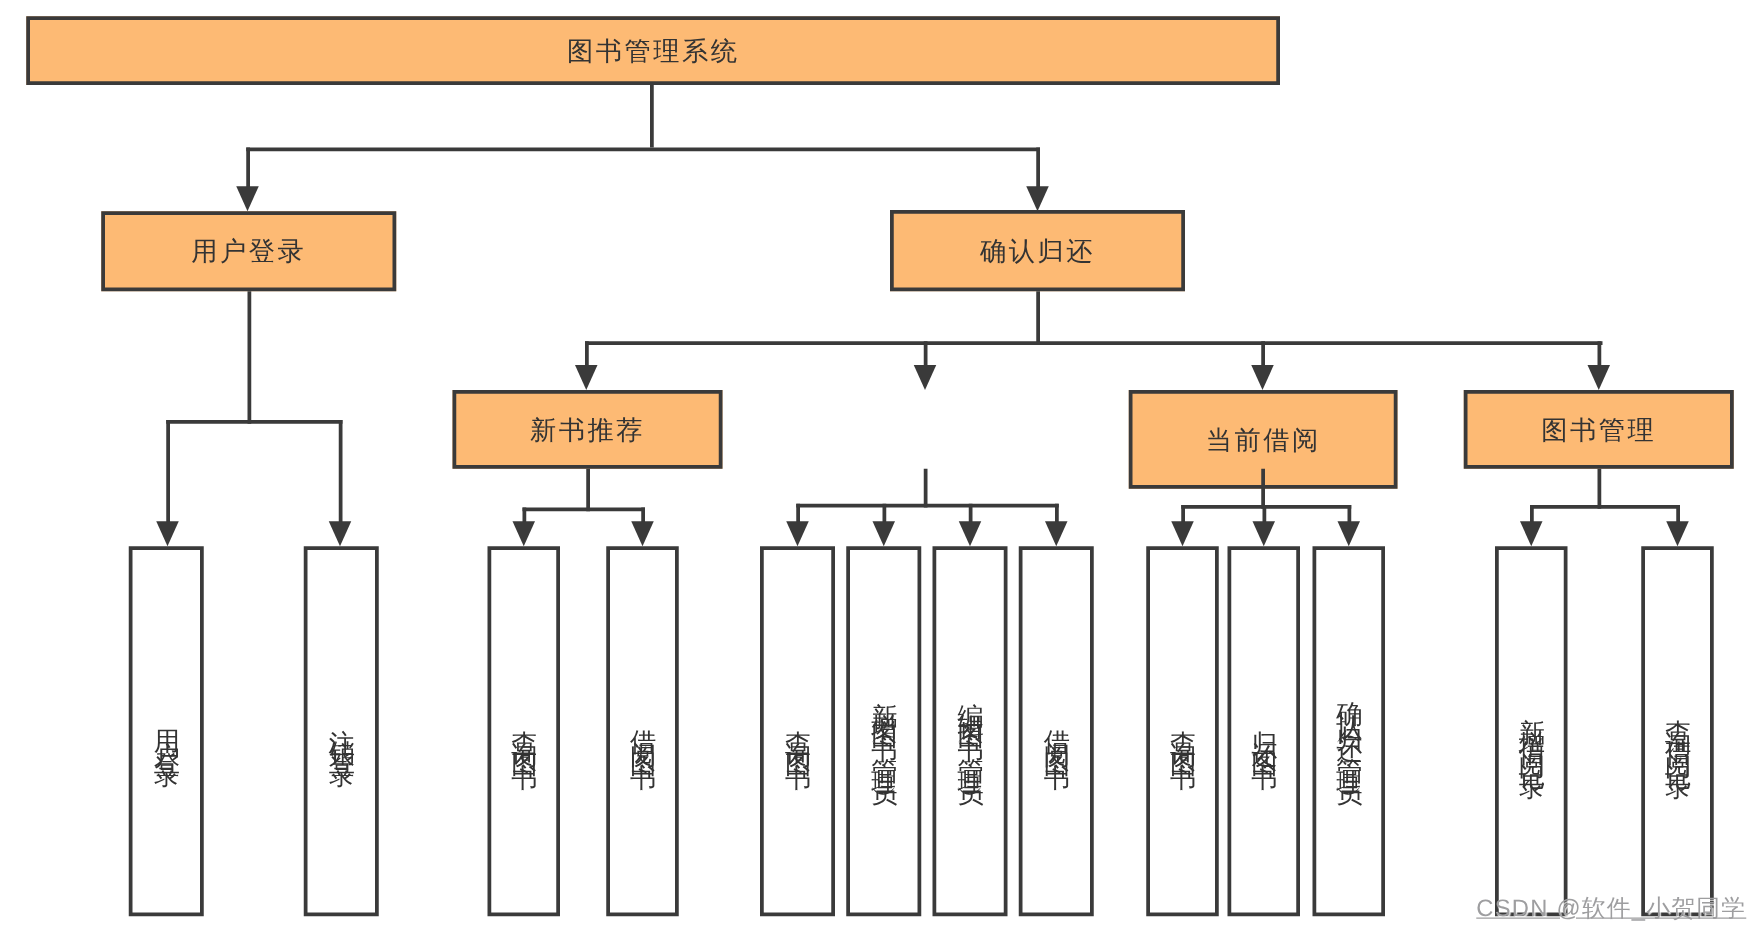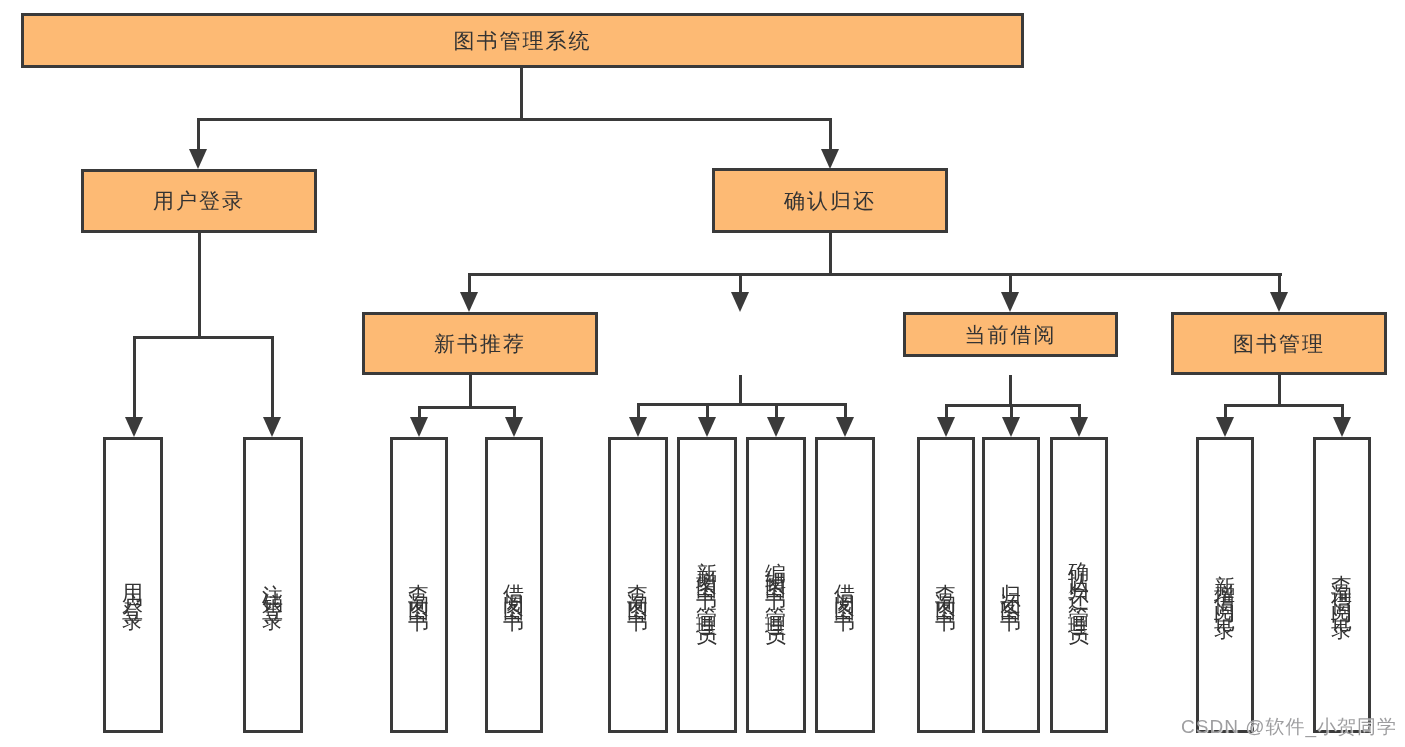--- a/index.html
+++ b/index.html
@@ -67,20 +67,21 @@
   }
   #watermark {
     position: absolute;
     top: 714px;
     right: 8px;
     font-size: 19px;
     color: #9e9ea0;
     letter-spacing: 1px;
     text-shadow: 1px 1px 1px rgba(255,255,255,0.9);
     white-space: nowrap;
+    text-decoration: underline;
   }
 </style>
 </head>
 <body>
 
 <div id="canvas">
 
   <div class="hnode" style="left:21px; top:13px; width:1003px; height:55px;">
     <span>图书管理系统</span>
   </div>
@@ -110,24 +111,24 @@
   <div class="hline" style="left:468px; top:273px; width:814px;"></div>
   <div class="vline" style="left:468px; top:273px; height:23px;"></div>
   <div class="arrow" style="left:460px; top:292px;"></div>
   <div class="vline" style="left:739px; top:273px; height:23px;"></div>
   <div class="arrow" style="left:731px; top:292px;"></div>
   <div class="vline" style="left:1009px; top:273px; height:23px;"></div>
   <div class="arrow" style="left:1001px; top:292px;"></div>
   <div class="vline" style="left:1278px; top:273px; height:23px;"></div>
   <div class="arrow" style="left:1270px; top:292px;"></div>
 
-  <div class="hnode" style="left:362px; top:312px; width:236px; height:63px;">
+  <div class="hnode" style="left:362px; top:312px; width:216px; height:63px;">
     <span>新书推荐</span>
   </div>
-  <div class="hnode" style="left:903px; top:312px; width:215px; height:45px;">
+  <div class="hnode" style="left:903px; top:312px; width:215px; height:79px;">
     <span>当前借阅</span>
   </div>
   <div class="hnode" style="left:1171px; top:312px; width:216px; height:63px;">
     <span>图书管理</span>
   </div>
 
   <div class="vline" style="left:469px; top:375px; height:34px;"></div>
   <div class="hline" style="left:418px; top:406px; width:98px;"></div>
   <div class="vline" style="left:418px; top:406px; height:15px;"></div>
   <div class="arrow" style="left:410px; top:417px;"></div>

